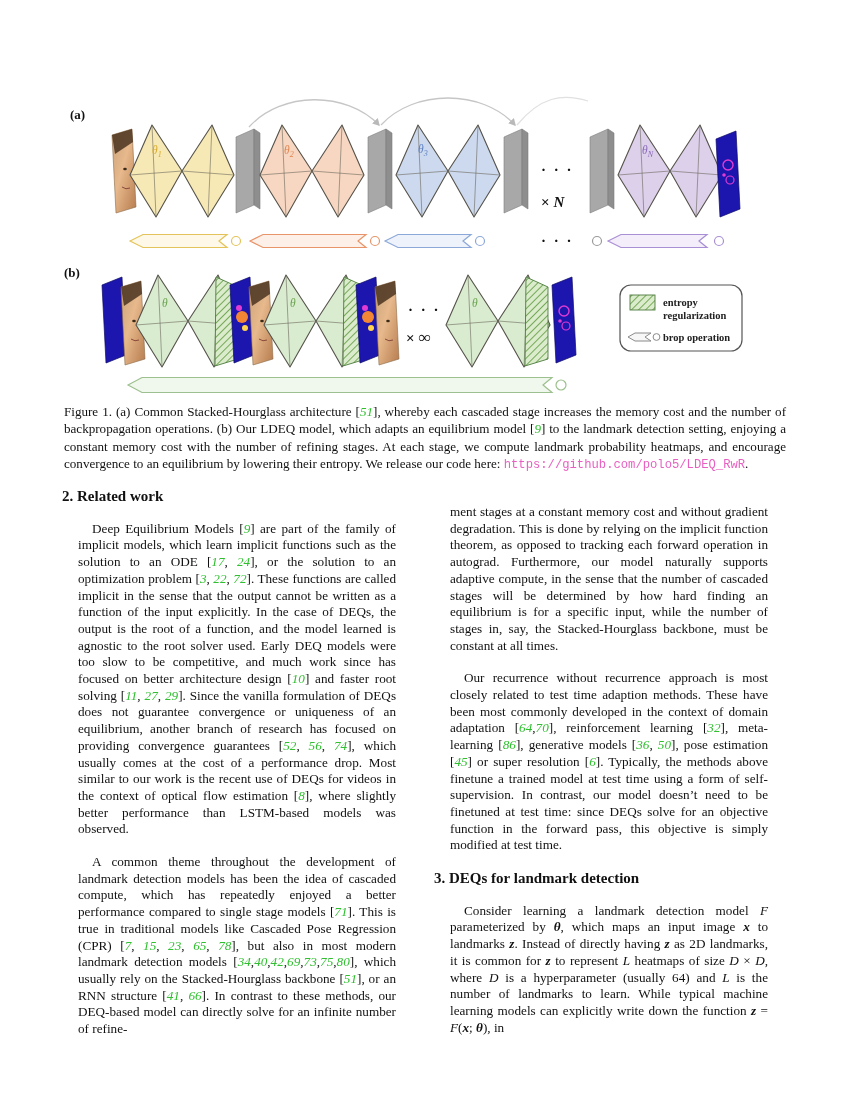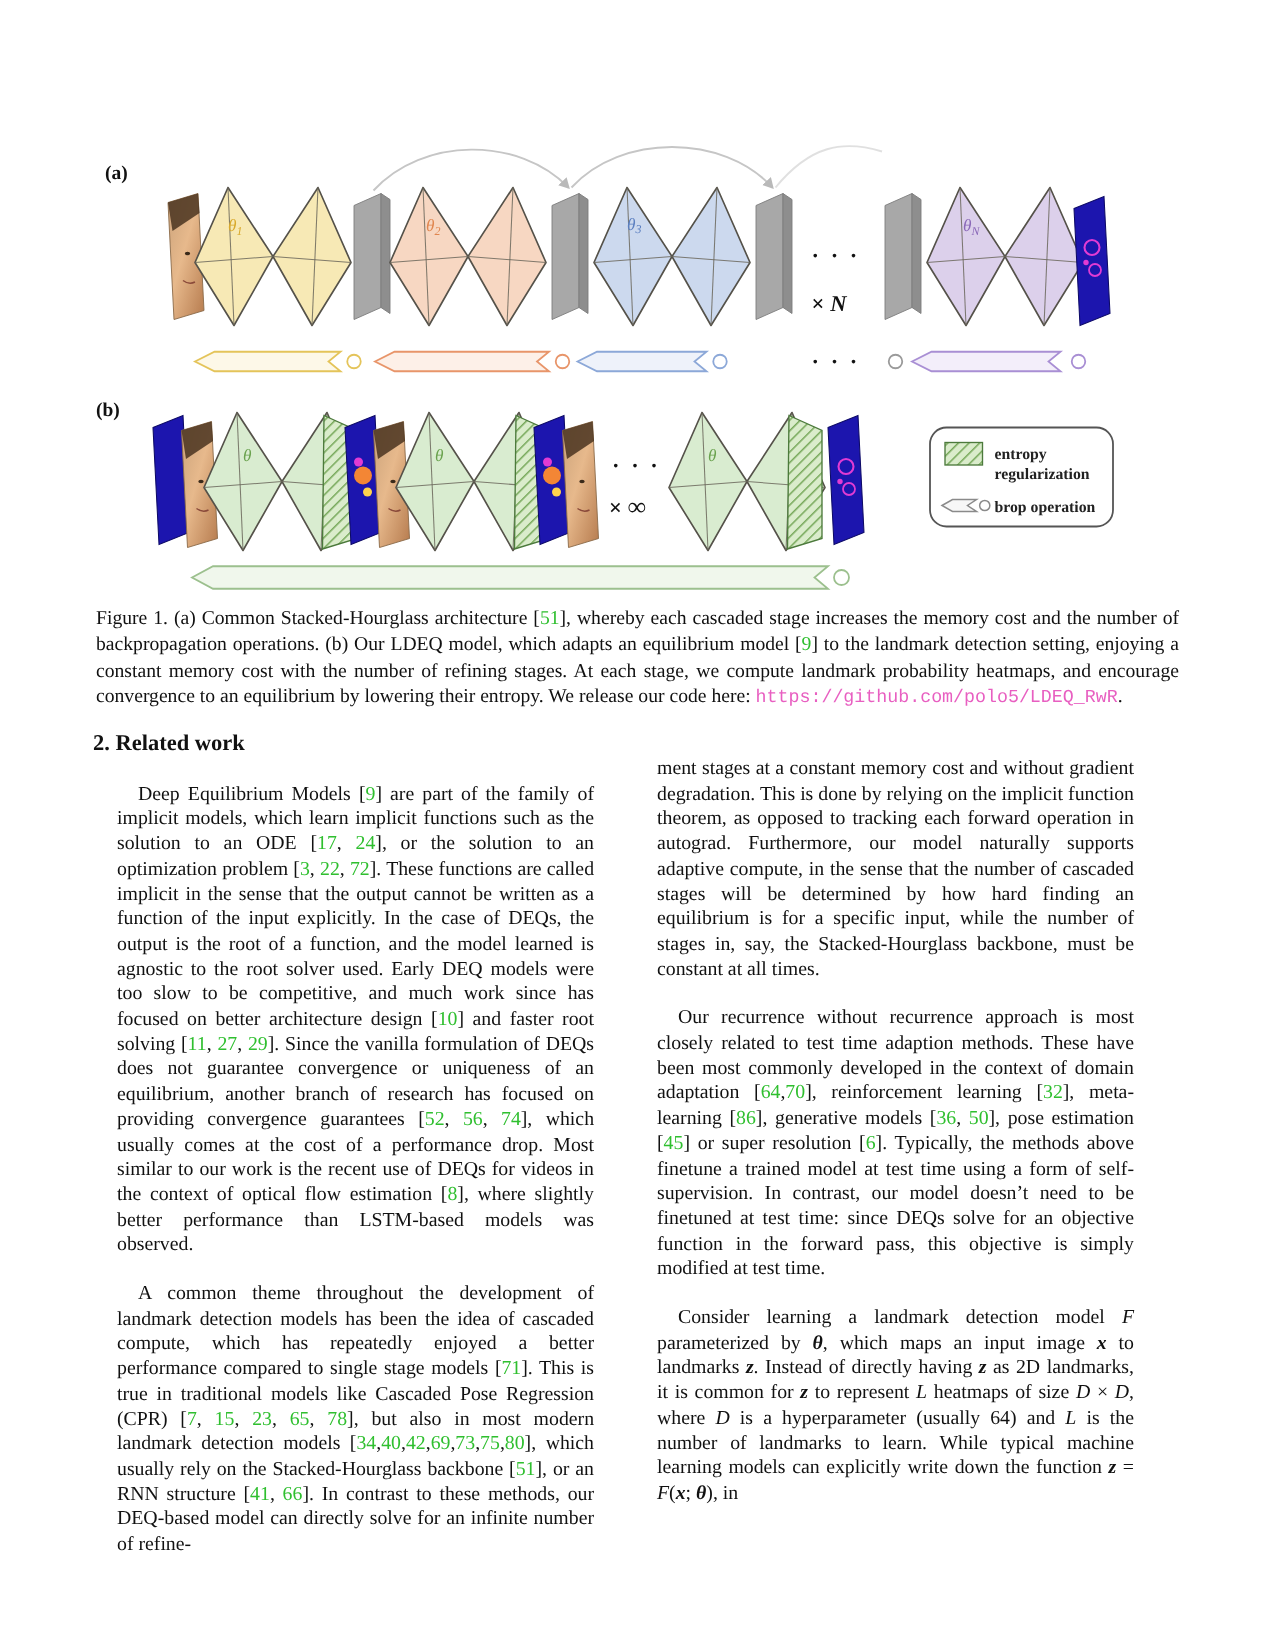--- a/index.html
+++ b/index.html
@@ -1,28 +1,28 @@
 <!DOCTYPE html>
 <html style="--cite-green: #2fbf2f; --url-pink: #e85fc1; --hg-yellow: #f7e9b5; --hg-orange: #f7d7c2; --hg-blue: #ccd9ee; --hg-purple: #dcd0eb; --hg-green: #d9ecd0; --theta-yellow: #d8a92c; --theta-orange: #e0864f; --theta-blue: #5b7fc0; --theta-purple: #8a68b8; --theta-green: #6aa24e; --slab-front: #a8a8a8; --slab-side: #8e8e8e; --navy: #1c15ae; --blob-magenta: #e13bd3; --blob-orange: #ff8c2e; --blob-yellow: #ffd34d; --arc: #c6c6c6; --arrow-yellow: #e4c45a; --arrow-orange: #e8956a; --arrow-blue: #8ca8d8; --arrow-purple: #a98fd4; --arrow-green: #9cc08e; --arrow-gray: #9a9a9a; --hatch-bg: #daeccb; --hatch-line: #76a859;"><head>
 <meta charset="utf-8">
 <style>
   html,body{margin:0;padding:0;background:#ffffff;}
   .page{position:relative;width:850px;height:1100px;background:#fff;overflow:hidden;
         font-family:"Liberation Serif",serif;color:#111;}
   .figure-svg{position:absolute;top:85px;left:0;}
   .caption{position:absolute;left:64px;top:403px;width:722px;
            font-size:13.1px;line-height:17.3px;text-align:justify;}
-  .columns{position:absolute;left:62px;top:488px;width:726px;display:flex;gap:10px;}
+  .columns{position:absolute;left:62px;top:488px;width:726px;display:flex;gap:22px;}
   .col{width:350px;font-size:13.2px;line-height:16.7px;text-align:justify;}
   .col p{margin:16px;}
   .indent{text-indent:14px;}
   h2.sec{font-size:15px;font-weight:bold;margin:0 0 10px 0;}
   h2.sec.mid{margin-top:13px;margin-bottom:10px;}
   .seg-plain{}
-  .seg-cite{color:var(--cite-green);}
+  .seg-cite{color:var(--cite-green);font-style:italic;}
   .seg-url{color:var(--url-pink);font-family:Liberation Mono, monospace;font-size:12.2px;}
   .seg-math{font-style:italic;}
   .seg-mathbf{font-style:italic;font-weight:bold;}
   
   .hgfill{stroke:#55524a;stroke-width:1.1;stroke-linejoin:round;}
   .hgline{stroke:#6b675c;stroke-width:0.7;fill:none;opacity:0.85;}
   .hg-yellow{fill:var(--hg-yellow);}
   .hg-orange{fill:var(--hg-orange);}
   .hg-blue{fill:var(--hg-blue);}
   .hg-purple{fill:var(--hg-purple);}
@@ -181,17 +181,18 @@
 
   <div class="columns">
     <div class="col">
       <h2 class="sec">2. Related work</h2>
       <p class="indent"><span class="seg-plain">Deep Equilibrium Models [</span><span class="seg-cite">9</span><span class="seg-plain">] are part of the family of implicit models, which learn implicit functions such as the solution to an ODE [</span><span class="seg-cite">17</span><span class="seg-plain">, </span><span class="seg-cite">24</span><span class="seg-plain">], or the solution to an optimization problem [</span><span class="seg-cite">3</span><span class="seg-plain">, </span><span class="seg-cite">22</span><span class="seg-plain">, </span><span class="seg-cite">72</span><span class="seg-plain">]. These functions are called implicit in the sense that the output cannot be written as a function of the input explicitly.  In the case of DEQs, the output is the root of a function, and the model learned is agnostic to the root solver used. Early DEQ models were too slow to be competitive, and much work since has focused on better architecture design [</span><span class="seg-cite">10</span><span class="seg-plain">] and faster root solving [</span><span class="seg-cite">11</span><span class="seg-plain">, </span><span class="seg-cite">27</span><span class="seg-plain">, </span><span class="seg-cite">29</span><span class="seg-plain">]. Since the vanilla formulation of DEQs does not guarantee convergence or uniqueness of an equilibrium, another branch of research has focused on providing convergence guarantees [</span><span class="seg-cite">52</span><span class="seg-plain">, </span><span class="seg-cite">56</span><span class="seg-plain">, </span><span class="seg-cite">74</span><span class="seg-plain">], which usually comes at the cost of a performance drop. Most similar to our work is the recent use of DEQs for videos in the context of optical flow estimation [</span><span class="seg-cite">8</span><span class="seg-plain">], where slightly better performance than LSTM-based models was observed.</span></p>
       <p class="indent"><span class="seg-plain">A common theme throughout the development of landmark detection models has been the idea of cascaded compute, which has repeatedly enjoyed a better performance compared to single stage models [</span><span class="seg-cite">71</span><span class="seg-plain">].  This is true in traditional models like Cascaded Pose Regression (CPR) [</span><span class="seg-cite">7</span><span class="seg-plain">, </span><span class="seg-cite">15</span><span class="seg-plain">, </span><span class="seg-cite">23</span><span class="seg-plain">, </span><span class="seg-cite">65</span><span class="seg-plain">, </span><span class="seg-cite">78</span><span class="seg-plain">], but also in most modern landmark detection models [</span><span class="seg-cite">34</span><span class="seg-plain">,</span><span class="seg-cite">40</span><span class="seg-plain">,</span><span class="seg-cite">42</span><span class="seg-plain">,</span><span class="seg-cite">69</span><span class="seg-plain">,</span><span class="seg-cite">73</span><span class="seg-plain">,</span><span class="seg-cite">75</span><span class="seg-plain">,</span><span class="seg-cite">80</span><span class="seg-plain">], which usually rely on the Stacked-Hourglass backbone [</span><span class="seg-cite">51</span><span class="seg-plain">], or an RNN structure [</span><span class="seg-cite">41</span><span class="seg-plain">, </span><span class="seg-cite">66</span><span class="seg-plain">]. In contrast to these methods, our DEQ-based model can directly solve for an infinite number of refine-</span></p>
     </div>
     <div class="col">
       <p><span class="seg-plain">ment stages at a constant memory cost and without gradient degradation.  This is done by relying on the implicit function theorem, as opposed to tracking each forward operation in autograd. Furthermore, our model naturally supports adaptive compute, in the sense that the number of cascaded stages will be determined by how hard finding an equilibrium is for a specific input, while the number of stages in, say, the Stacked-Hourglass backbone, must be constant at all times.</span></p>
       <p class="indent"><span class="seg-plain">Our recurrence without recurrence approach is most closely related to test time adaption methods.  These have been most commonly developed in the context of domain adaptation [</span><span class="seg-cite">64</span><span class="seg-plain">,</span><span class="seg-cite">70</span><span class="seg-plain">], reinforcement learning [</span><span class="seg-cite">32</span><span class="seg-plain">], meta-learning [</span><span class="seg-cite">86</span><span class="seg-plain">], generative models [</span><span class="seg-cite">36</span><span class="seg-plain">, </span><span class="seg-cite">50</span><span class="seg-plain">], pose estimation [</span><span class="seg-cite">45</span><span class="seg-plain">] or super resolution [</span><span class="seg-cite">6</span><span class="seg-plain">].  Typically, the methods above finetune a trained model at test time using a form of self-supervision. In contrast, our model doesn’t need to be finetuned at test time: since DEQs solve for an objective function in the forward pass, this objective is simply modified at test time.</span></p>
+      <h2 class="sec mid">3. DEQs for landmark detection</h2>
       <p class="indent"><span class="seg-plain">Consider learning a landmark detection model </span><span class="seg-math">F</span><span class="seg-plain"> parameterized by </span><span class="seg-mathbf">θ</span><span class="seg-plain">, which maps an input image </span><span class="seg-mathbf">x</span><span class="seg-plain"> to landmarks </span><span class="seg-mathbf">z</span><span class="seg-plain">.  Instead of directly having </span><span class="seg-mathbf">z</span><span class="seg-plain"> as 2D landmarks, it is common for </span><span class="seg-mathbf">z</span><span class="seg-plain"> to represent </span><span class="seg-math">L</span><span class="seg-plain"> heatmaps of size </span><span class="seg-math">D</span><span class="seg-plain"> × </span><span class="seg-math">D</span><span class="seg-plain">, where </span><span class="seg-math">D</span><span class="seg-plain"> is a hyperparameter (usually 64) and </span><span class="seg-math">L</span><span class="seg-plain"> is the number of landmarks to learn.  While typical machine learning models can explicitly write down the function </span><span class="seg-mathbf">z</span><span class="seg-plain"> = </span><span class="seg-math">F</span><span class="seg-plain">(</span><span class="seg-mathbf">x</span><span class="seg-plain">; </span><span class="seg-mathbf">θ</span><span class="seg-plain">), in</span></p>
     </div>
   </div>
 
 </div>
 
 </body></html>

